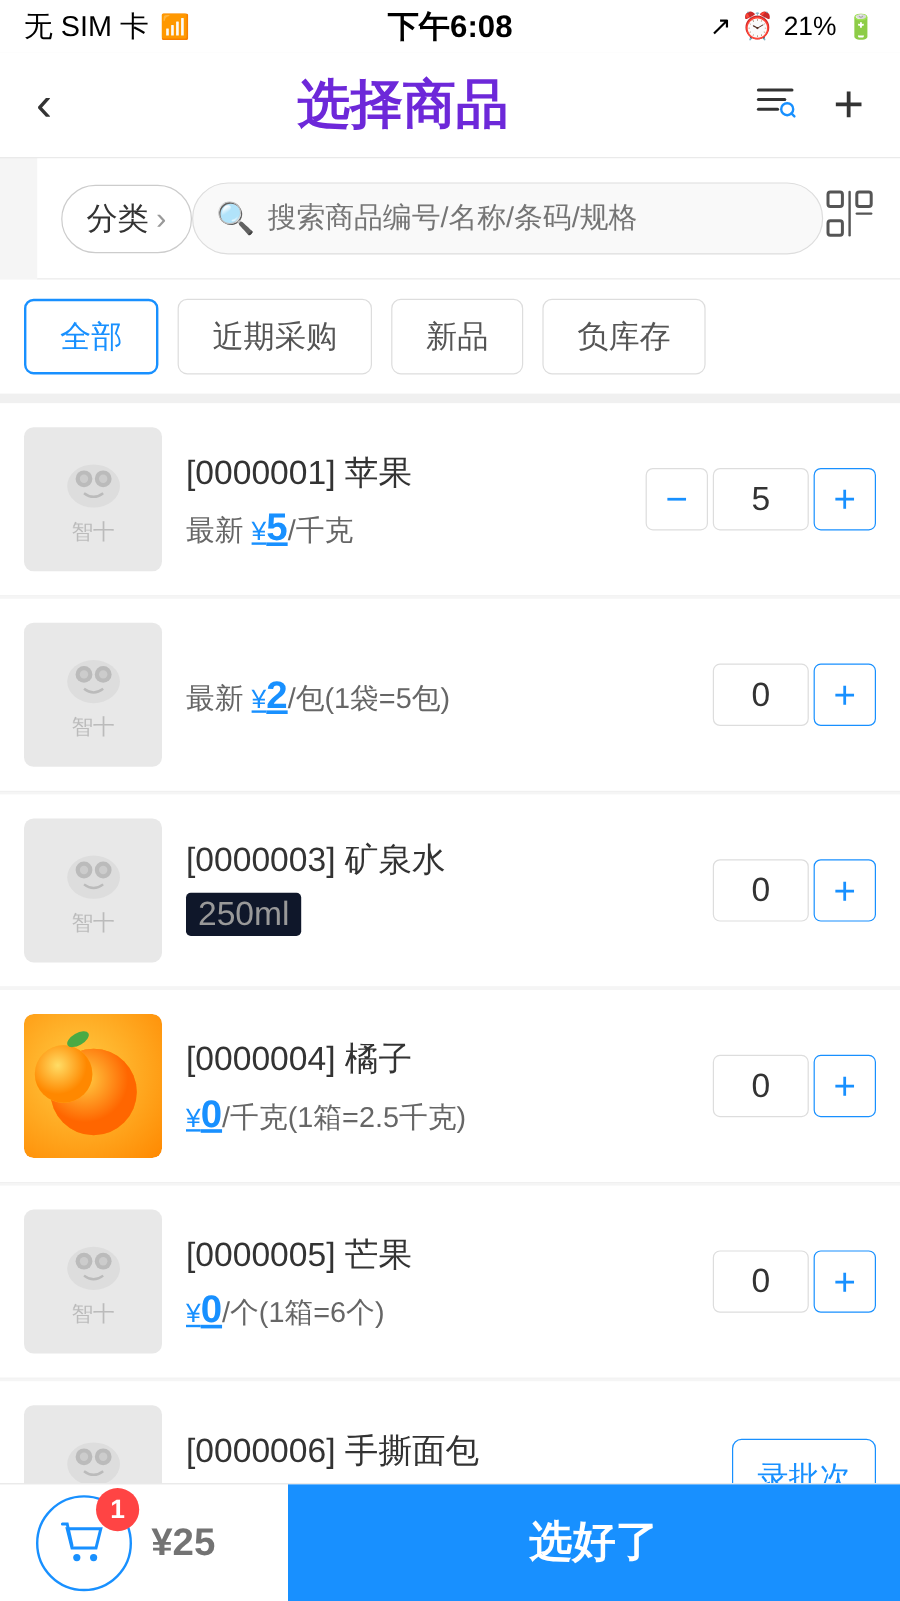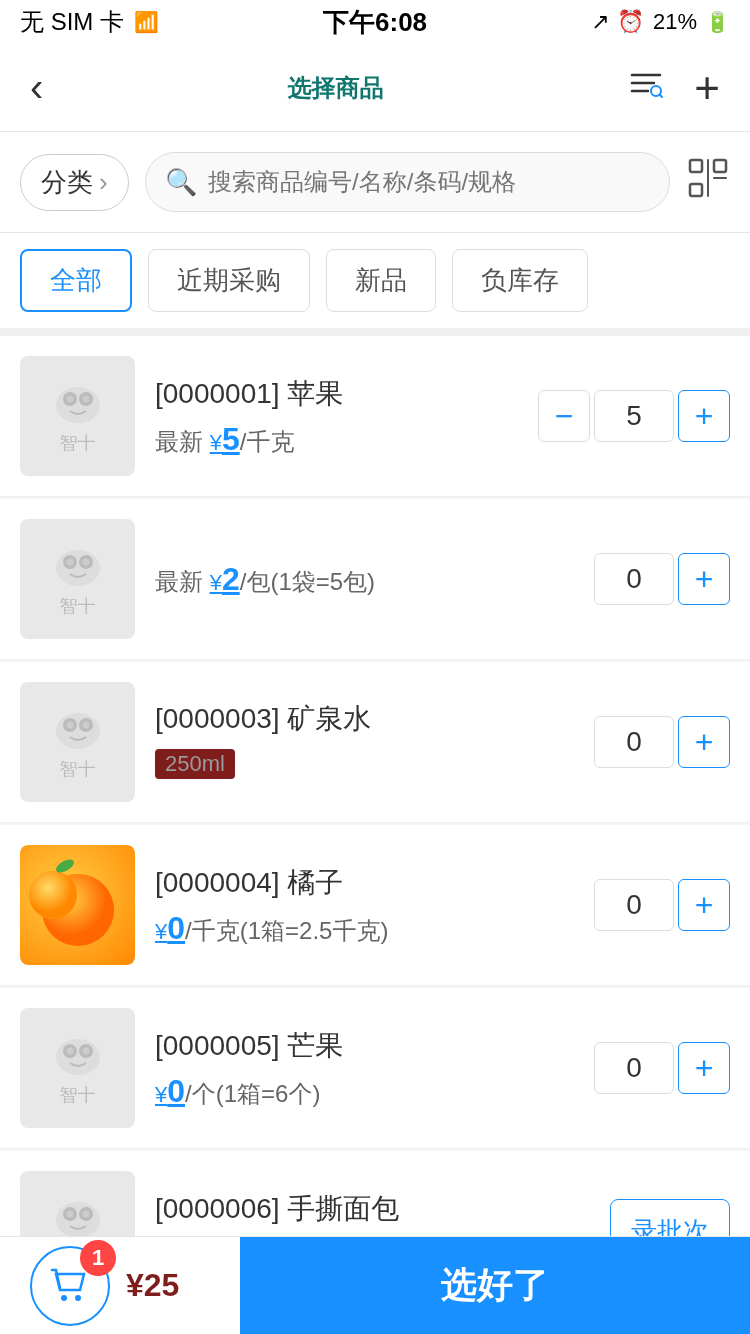--- a/index.html
+++ b/index.html
@@ -36,36 +36,37 @@
       width: 750px;
       height: 88px;
       background: #fff;
       display: flex;
       align-items: center;
       justify-content: space-between;
       padding: 0 30px;
       border-bottom: 1px solid #e5e5e5;
     }
     .nav-title {
-      font-size: 24px;
+      font-size: 44px;
       font-weight: 600;
-      color: #0f766e;
+      color: #6d28d9;
     }
     .nav-right { display: flex; align-items: center; gap: 30px; }
     .nav-icon { font-size: 36px; color: #333; }
     .nav-back { font-size: 40px; color: #333; }
 
     
     .search-bar {
       background: #fff;
       padding: 20px 20px;
       display: flex;
       align-items: center;
-      gap: 16px;
+      gap: 0;
       border-bottom: 1px solid #e5e5e5;
+      margin-left: 31px;
     }
     .category-btn {
       border: 1px solid #ccc;
       border-radius: 30px;
       padding: 10px 20px;
       font-size: 26px;
       color: #333;
       background: #fff;
       white-space: nowrap;
       display: flex;
@@ -164,23 +165,23 @@
     .product-info {
       flex: 1;
     }
     .product-name {
       font-size: 28px;
       color: #333;
       font-weight: 500;
       margin-bottom: 8px;
     }
     .product-spec {
-      font-size: 22px;
+      font-size: 28px;
       color: #999;
-      background: #7f1d1d;
+      background: #0f172a;
       display: inline-block;
       padding: 2px 10px;
       border-radius: 4px;
       margin-bottom: 6px;
     }
     .product-price {
       font-size: 24px;
       color: #666;
     }
     .price-yen {
@@ -293,21 +294,21 @@
       color: #fff;
       font-size: 22px;
       display: flex;
       align-items: center;
       justify-content: center;
       font-weight: 600;
     }
     .cart-total {
       font-size: 32px;
       font-weight: 600;
-      color: #7f1d1d;
+      color: #737373;
     }
     .confirm-btn {
       flex: 1;
       height: 98px;
       background: #1890ff;
       color: #fff;
       font-size: 36px;
       font-weight: 700;
       display: flex;
       align-items: center;

